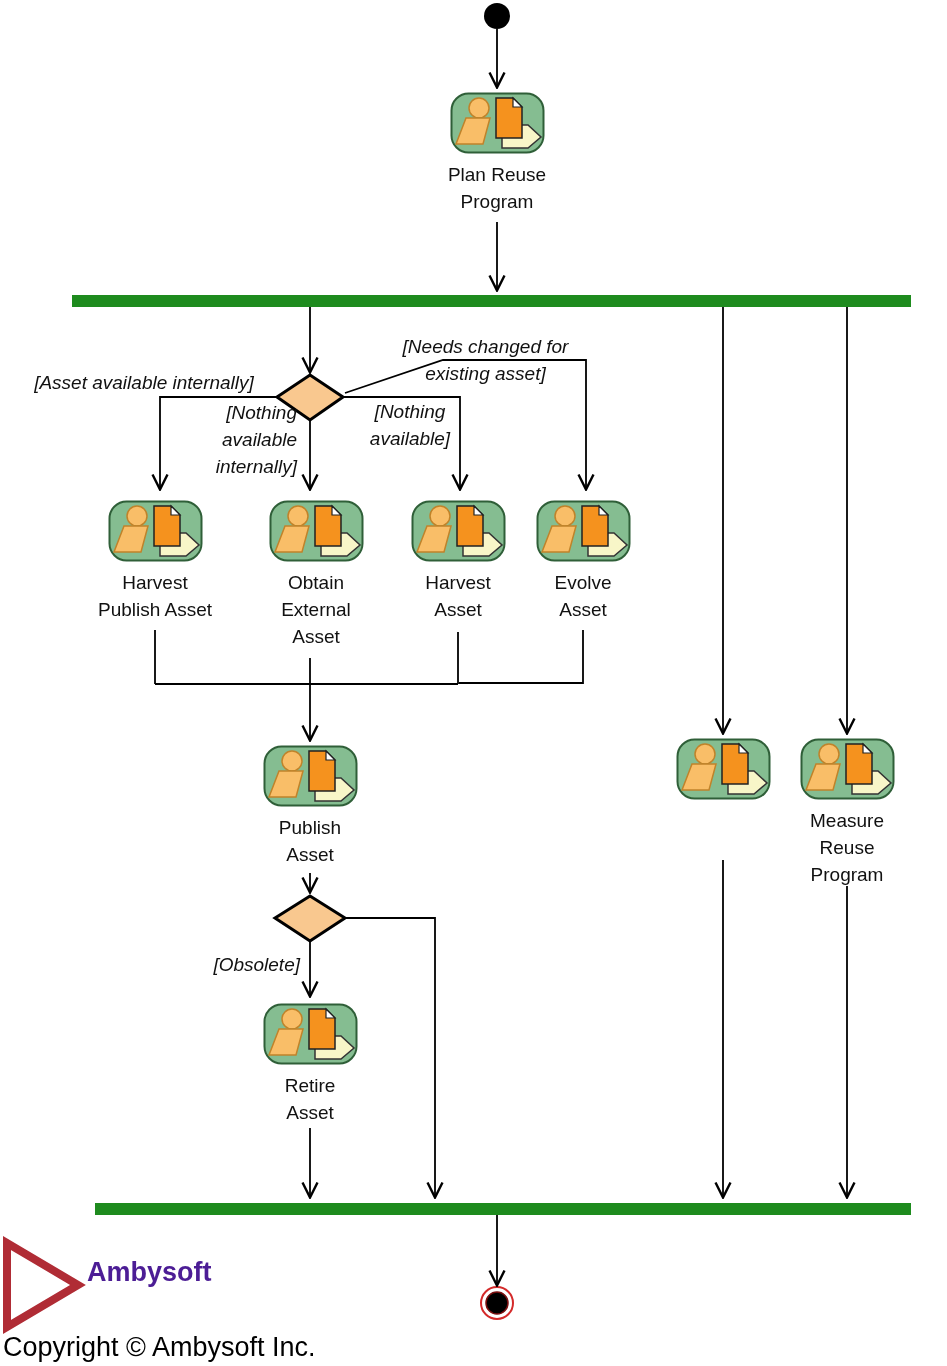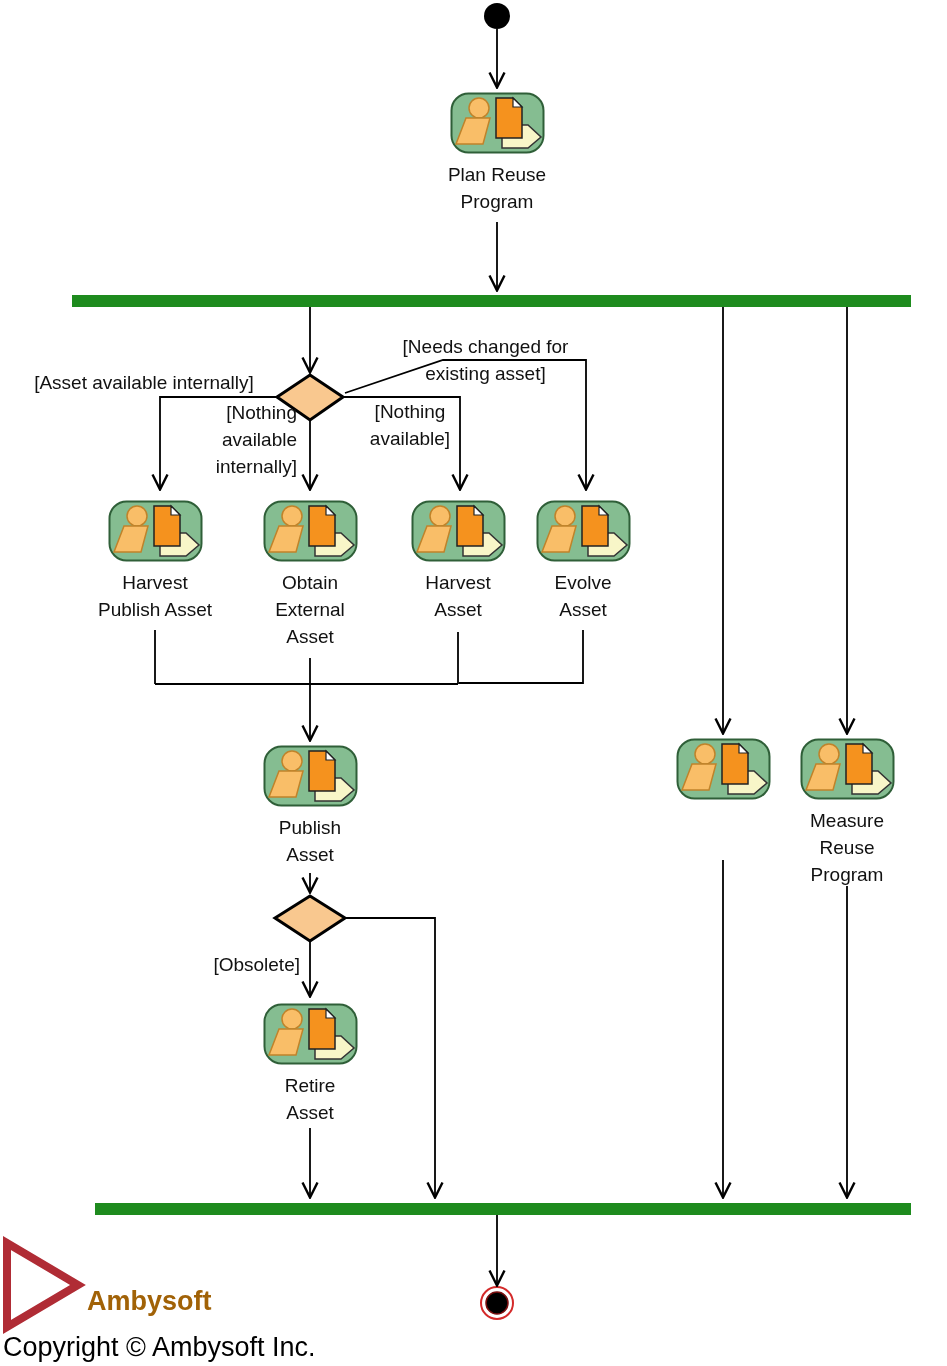--- a/index.html
+++ b/index.html
@@ -12,22 +12,22 @@
   html,body{margin:0;padding:0;background:#fff;}
   #canvas{position:relative;width:911px;height:1366px;background:#fff;overflow:hidden;
           font-family:"Liberation Sans","DejaVu Sans",sans-serif;color:#111;border-radius:25px;}
   svg.overlay{position:absolute;left:0;top:0;width:947px;height:1366px;}
   .edge{fill:none;stroke:#000;stroke-width:1.8px;}
   .bar{fill:var(--bar-green);}
   .decision{fill:var(--decision-fill);stroke:#000;stroke-width:3px;}
   .activity{position:absolute;width:200px;display:flex;flex-direction:column;align-items:center;}
   .activity-icon{width:95px;height:62px;}
   .node-label{margin-top:7px;font-size:19px;line-height:27px;text-align:center;white-space:pre-line;}
-  .guard{position:absolute;font-size:19px;line-height:27px;white-space:pre-line;}
-  .logo-text{position:absolute;left:87px;top:1286px;font-size:27px;font-weight:bold;color:#a16207;}
+  .guard{position:absolute;font-size:19px;line-height:27px;white-space:pre-line;font-style:italic;}
+  .logo-text{position:absolute;left:87px;top:1257px;font-size:27px;font-weight:bold;color:#4c1d95;}
   .copyright{position:absolute;left:3px;top:1332px;font-size:27px;color:#000000;}
 </style>
 </head>
 <body>
 
 <svg width="0" height="0" style="position:absolute">
   <symbol id="asset-icon" viewBox="0 0 95 62">
     <rect x="1.5" y="1.5" width="92" height="59" rx="17" fill="var(--activity-fill)" stroke="var(--activity-border)" stroke-width="2"></rect>
     <circle cx="29" cy="16" r="10" fill="var(--icon-orange-light)" stroke="var(--icon-orange-light-border)" stroke-width="1.5"></circle>
     <polygon points="16,26 40,26 33,52 6,52" fill="var(--icon-orange-light)" stroke="var(--icon-orange-light-border)" stroke-width="1.5"></polygon>
@@ -90,21 +90,21 @@
   </div>
 
   <div class="activity" style="left:55px;top:500px">
     <svg class="activity-icon">
         <use href="#asset-icon"></use>
       </svg>
     <div class="node-label">Harvest
 Publish Asset</div>
   </div>
 
-  <div class="activity" style="left:210px;top:500px">
+  <div class="activity" style="left:216px;top:500px">
     <svg class="activity-icon">
         <use href="#asset-icon"></use>
       </svg>
     <div class="node-label">Obtain
 External
 Asset</div>
   </div>
 
   <div class="activity" style="left:358px;top:500px">
     <svg class="activity-icon">

